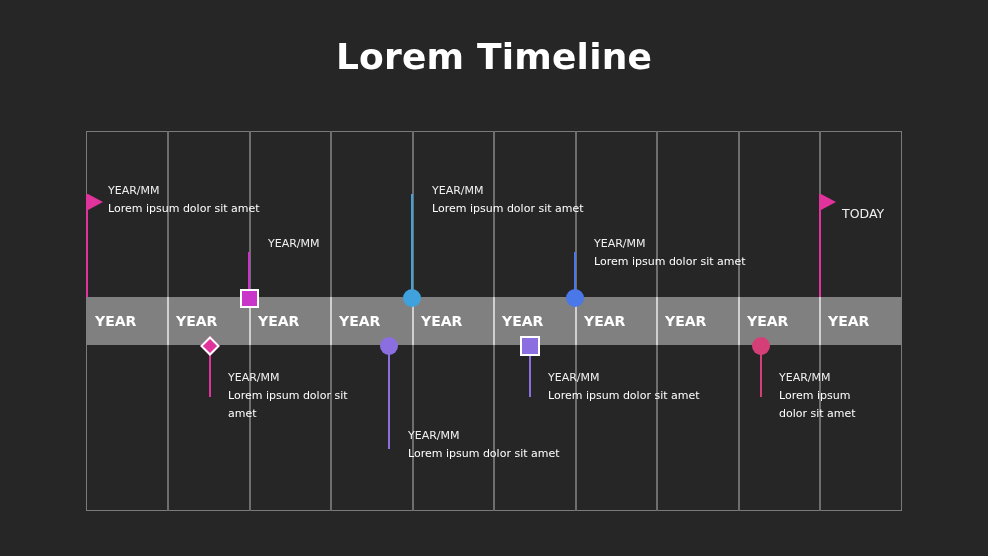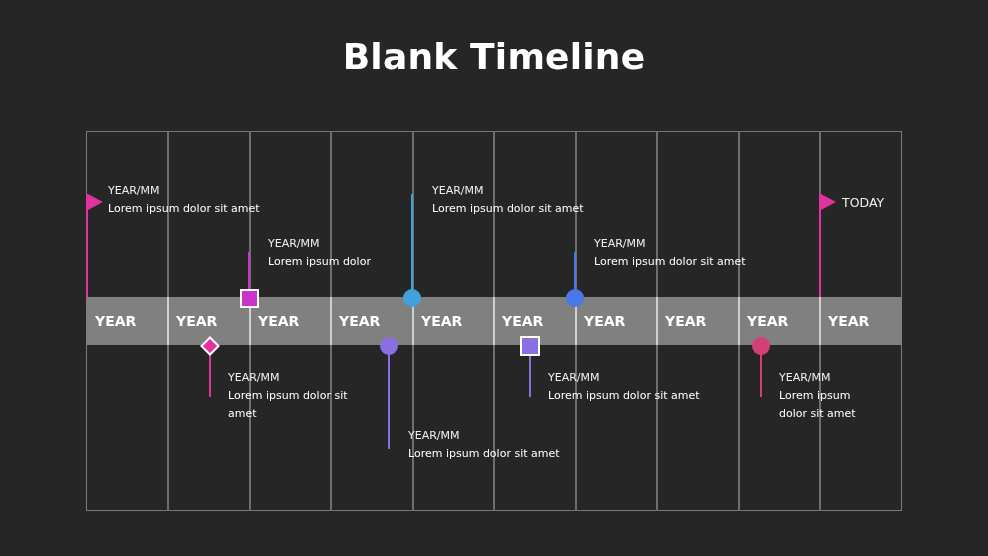--- a/index.html
+++ b/index.html
@@ -88,21 +88,21 @@
     .today-label {
       position: absolute;
       font-family: "DejaVu Sans", sans-serif;
       font-size: 12.5px;
       color: #f0f0f0;
     }
   </style>
 </head>
 <body>
 
-<div class="title">Blank Timeline</div>
+<div class="title">Lorem Timeline</div>
 
 <div class="grid"></div>
 
 <div class="vline" style="left:167px"></div>
 <div class="vline" style="left:249px"></div>
 <div class="vline" style="left:330px"></div>
 <div class="vline" style="left:412px"></div>
 <div class="vline" style="left:493px"></div>
 <div class="vline" style="left:575px"></div>
 <div class="vline" style="left:656px"></div>
@@ -136,21 +136,20 @@
 <div class="flag" style="left:88px; top:194px;"></div>
 <div class="event" style="left:108px; top:182px;">
   <span class="date">YEAR/MM</span>
   <span class="desc">Lorem ipsum dolor sit amet</span>
 </div>
 
 <div class="stem" style="left:248px; top:252px; height:38px; background:#c934c9;"></div>
 <div class="marker square" style="left:240px; top:289px; width:19px; height:19px; background:#c934c9;"></div>
 <div class="event" style="left:268px; top:235px;">
   <span class="date">YEAR/MM</span>
-  <span class="desc">Lorem ipsum dolor</span>
 </div>
 
 <div class="stem" style="left:209px; top:352px; height:45px; background:#e0339b;"></div>
 <div class="marker diamond" style="left:203px; top:339px; width:14px; height:14px; background:#e0339b;"></div>
 <div class="event" style="left:228px; top:369px; width:130px;">
   <span class="date">YEAR/MM</span>
   <span class="desc">Lorem ipsum dolor sit amet</span>
 </div>
 
 <div class="stem" style="left:388px; top:348px; height:101px; background:#8b6fe0;"></div>
@@ -183,13 +182,13 @@
 
 <div class="stem" style="left:760px; top:348px; height:49px; background:#d43f78;"></div>
 <div class="marker circle" style="left:752px; top:337px; width:18px; height:18px; background:#d43f78;"></div>
 <div class="event" style="left:779px; top:369px; width:100px;">
   <span class="date">YEAR/MM</span>
   <span class="desc">Lorem ipsum dolor sit amet</span>
 </div>
 
 <div class="stem" style="left:819px; top:194px; height:103px; background:#e0339b;"></div>
 <div class="flag" style="left:821px; top:194px;"></div>
-<div class="today-label" style="left:842px; top:195px;">TODAY</div>
+<div class="today-label" style="left:842px; top:206px;">TODAY</div>
 
 </body></html>

